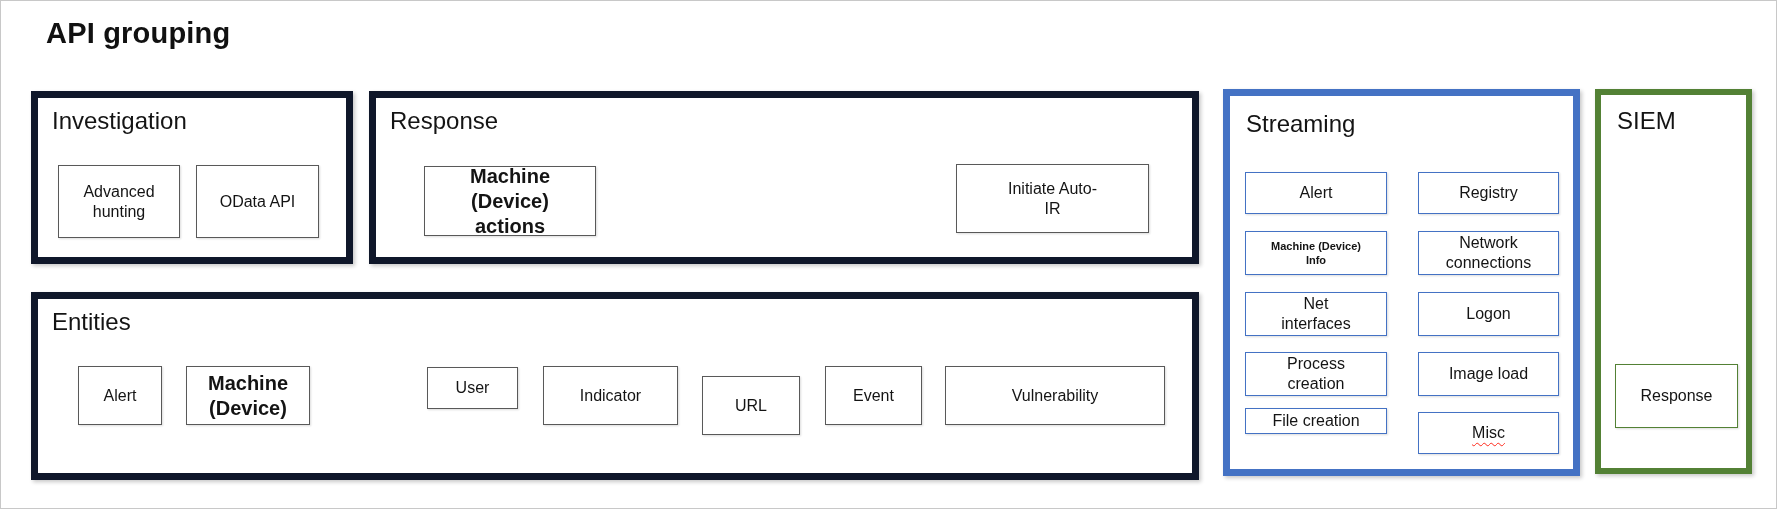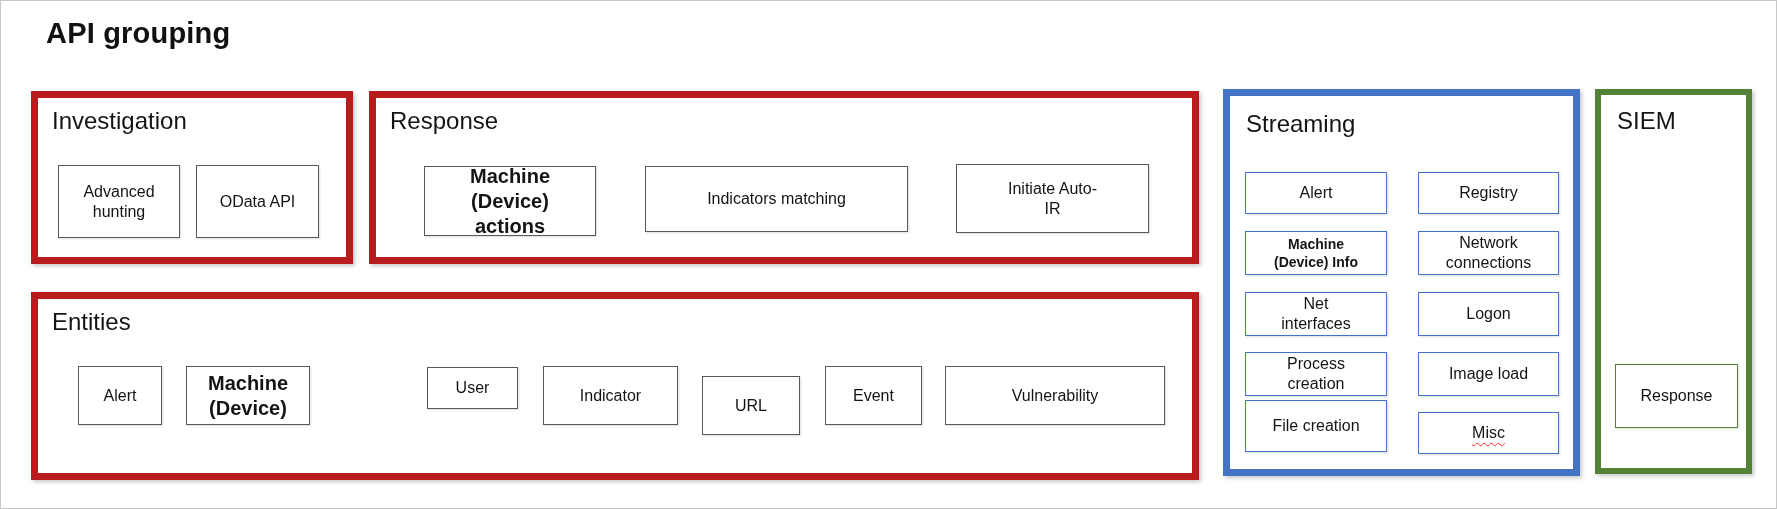--- a/index.html
+++ b/index.html
@@ -10,38 +10,38 @@
     background:#ffffff; border:1px solid #c8c8c8; overflow:hidden;
   }
   .page-title {
     position:absolute; left:45px; top:16px;
     font-size:29px; font-weight:700; color:#111111; letter-spacing:0.2px;
   }
   .frame {
     position:absolute; background:#ffffff;
     box-shadow:2px 2px 4px rgba(0,0,0,0.22);
   }
-  .frame.dark  { border:7px solid #b91c1c; }
+  .frame.dark  { border:7px solid #0f172a; }
   .frame.blue  { border:7px solid #4472C4; }
   .frame.green { border:6px solid #538135; }
   .gtitle {
     position:absolute; left:14px; top:9px;
     font-size:24px; font-weight:400; color:#141414;
   }
   .box {
     position:absolute; background:#ffffff;
     display:flex; align-items:center; justify-content:center;
     text-align:center; font-size:16px; line-height:1.25; color:#141414;
     box-shadow:1px 1px 2px rgba(0,0,0,0.14);
   }
   .box.gray  { border:1px solid #595959; }
   .box.blue  { border:1.5px solid #4472C4; }
   .box.green { border:1px solid #538135; }
   .semibold { font-weight:600; font-size:20px; }
-  .boldsm   { font-weight:700; font-size:14px; line-height:1.3; }
+  .boldsm   { font-weight:700; font-size:11px; line-height:1.3; }
   .squiggle {
     text-decoration-line:underline;
     text-decoration-style:wavy;
     text-decoration-color:#ff2a1c;
     text-decoration-thickness:1px;
     text-underline-offset:4px;
   }
 </style>
 </head>
 <body>
@@ -57,23 +57,20 @@
     </div>
     <div class="box gray" style="left:158px; top:67px; width:123px; height:73px;">
       <span>OData API</span>
     </div>
   </div>
 
   <div class="frame dark" style="left:368px; top:90px; width:830px; height:173px;">
     <div class="gtitle">Response</div>
     <div class="box gray" style="left:48px; top:68px; width:172px; height:70px;">
       <span class="semibold" style="max-width:140px;">Machine (Device) actions</span>
-    </div>
-    <div class="box gray" style="left:269px; top:68px; width:263px; height:66px;">
-      <span>Indicators matching</span>
     </div>
     <div class="box gray" style="left:580px; top:66px; width:193px; height:69px;">
       <span style="max-width:90px;">Initiate Auto-IR</span>
     </div>
   </div>
 
   <div class="frame dark" style="left:30px; top:291px; width:1168px; height:188px;padding-left:7px;">
     <div class="gtitle">Entities</div>
     <div class="box gray" style="left:40px; top:67px; width:84px; height:59px;">
       <span>Alert</span>
@@ -122,21 +119,21 @@
       <span>Logon</span>
     </div>
 
     <div class="box blue" style="left:15px; top:256px; width:142px; height:44px;">
       <span style="max-width:80px;">Process creation</span>
     </div>
     <div class="box blue" style="left:188px; top:256px; width:141px; height:44px;">
       <span>Image load</span>
     </div>
 
-    <div class="box blue" style="left:15px; top:304px; width:142px; height:52px;">
+    <div class="box blue" style="left:15px; top:312px; width:142px; height:26px;">
       <span>File creation</span>
     </div>
     <div class="box blue" style="left:188px; top:316px; width:141px; height:42px;">
       <span class="squiggle">Misc</span>
     </div>
   </div>
 
   <div class="frame green" style="left:1594px; top:88px; width:157px; height:385px;">
     <div class="gtitle" style="left:16px; top:12px;">SIEM</div>
     <div class="box green" style="left:14px; top:269px; width:123px; height:64px;">

